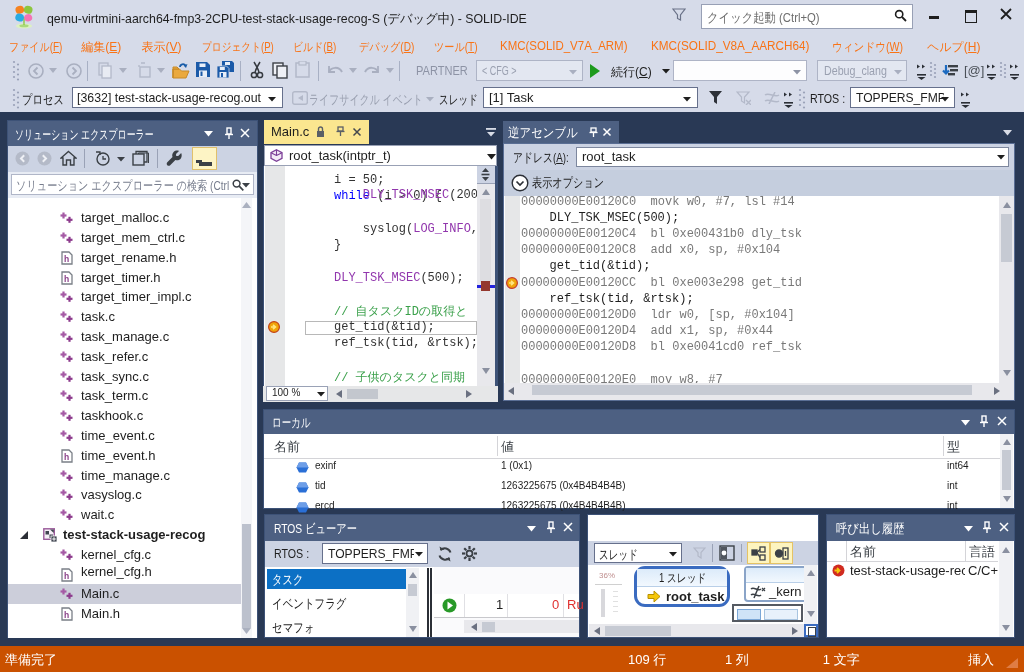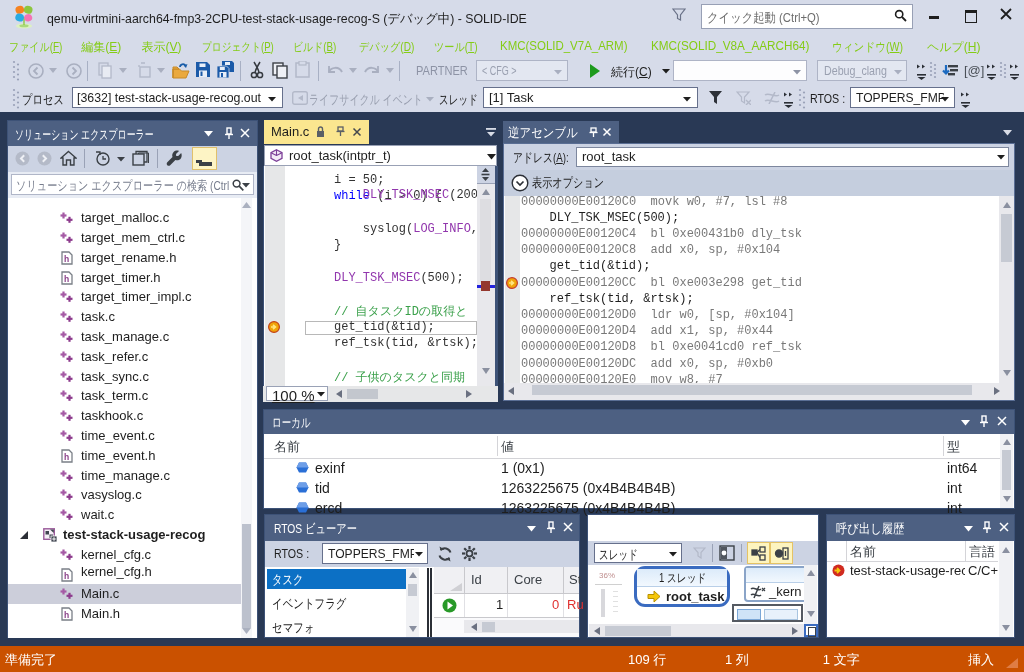--- a/index.html
+++ b/index.html
@@ -42,21 +42,21 @@
 </div>
 <div class="abs" style="left:929px;top:16px;width:10px;height:3px;background:#1e1e1e;"></div>
 <div class="abs" style="left:965px;top:10px;width:10px;height:9px;border:1px solid #1e1e1e;border-top:3px solid #1e1e1e;"></div>
 <div class="abs" style="left:1000px;top:8px;width:12px;height:12px;">
 <svg width="12" height="12" viewBox="0 0 12 12">
         <path d="M1 1 L11 11 M11 1 L1 11" stroke="#1e1e1e" stroke-width="1.8"></path>
       </svg>
 </div>
 
 <div class="abs" style="left:0;top:35px;width:1024px;height:22px;background:#d6dbe9;"></div>
-<div class="abs" id="menubar" style="left:0;top:39px;width:1024px;height:16px;font-size:12px;color:#84cc16;">
+<div class="abs" id="menubar" style="left:0;top:39px;width:1024px;height:16px;font-size:12px;color:#f97316;">
       <span class="abs" style="left:8.6px;top:0;white-space:pre;transform:scaleX(0.828);transform-origin:0 50%;">ファイル(<u>F</u>)</span>
       <span class="abs" style="left:81.3px;top:0;white-space:pre;transform:scaleX(1.0);transform-origin:0 50%;">編集(<u>E</u>)</span>
       <span class="abs" style="left:141.6px;top:0;white-space:pre;transform:scaleX(1.0);transform-origin:0 50%;">表示(<u>V</u>)</span>
       <span class="abs" style="left:201.7px;top:0;white-space:pre;transform:scaleX(0.8);transform-origin:0 50%;">プロジェクト(<u>P</u>)</span>
       <span class="abs" style="left:293.3px;top:0;white-space:pre;transform:scaleX(0.82);transform-origin:0 50%;">ビルド(<u>B</u>)</span>
       <span class="abs" style="left:358.7px;top:0;white-space:pre;transform:scaleX(0.84);transform-origin:0 50%;">デバッグ(<u>D</u>)</span>
       <span class="abs" style="left:433.6px;top:0;white-space:pre;transform:scaleX(0.84);transform-origin:0 50%;">ツール(<u>T</u>)</span>
       <span class="abs" style="left:500.0px;top:0;white-space:pre;transform:scaleX(0.956);transform-origin:0 50%;">KMC(SOLID_V7A_ARM)</span>
       <span class="abs" style="left:651.0px;top:0;white-space:pre;transform:scaleX(0.978);transform-origin:0 50%;">KMC(SOLID_V8A_AARCH64)</span>
       <span class="abs" style="left:832.0px;top:0;white-space:pre;transform:scaleX(0.88);transform-origin:0 50%;">ウィンドウ(<u>W</u>)</span>
@@ -155,21 +155,21 @@
       </svg>
   <svg class="abs" style="left:363px;top:6px;" width="18" height="15" viewBox="0 0 18 15">
         <path d="M15 3 L15 9 L9 9" fill="none" stroke="#a9afc0" stroke-width="1.8"></path>
         <path d="M15 9 C13 4 5 3 2 9" fill="none" stroke="#a9afc0" stroke-width="2"></path>
       </svg>
   <svg class="abs" style="left:386px;top:11px;" width="8" height="6" viewBox="0 0 8 6">
         <path d="M0 0 L8 0 L4 5 Z" fill="#a9afc0"></path>
       </svg>
   <div class="abs" style="left:399px;top:4px;width:1px;height:20px;background:#a8b0c4;"></div>
   <div class="abs" style="left:415.7px;top:7px;color:#8d93a5;font-size:12px;transform:scaleX(0.92);transform-origin:0 50%;">PARTNER</div>
-  <div class="abs" style="left:476px;top:3px;width:92px;height:21px;background:#e3e7f1;border:1px solid #aeb4c6;box-sizing:border-box;">
+  <div class="abs" style="left:476px;top:3px;width:107px;height:21px;background:#e3e7f1;border:1px solid #aeb4c6;box-sizing:border-box;">
     <span class="abs" style="left:5px;top:3px;color:#9aa0b0;font-size:12px;white-space:pre;transform:scaleX(0.75);transform-origin:0 50%;">&lt; CFG &gt;</span>
     <svg class="abs" style="right:5px;top:9px;" width="8" height="5" viewBox="0 0 8 5">
           <path d="M0 0 L8 0 L4 4.5 Z" fill="#a9afc0"></path>
         </svg>
   </div>
 
   <svg class="abs" style="left:589px;top:7px;" width="12" height="14" viewBox="0 0 12 14">
         <path d="M1 0 L11 7 L1 14 Z" fill="#1d9a1d"></path>
       </svg>
   <div class="abs" style="left:611px;top:7px;color:#1e1e1e;font-size:12px;">続行(<u>C</u>)</div>
@@ -668,21 +668,21 @@
     <div class="abs" style="left:3px;top:33px;width:11px;height:83px;background:#dddde1;"></div>
     <div class="abs" style="left:0;top:119px;width:17.5px;height:2.5px;background:#2222dd;"></div>
     <div class="abs" style="left:4px;top:115px;width:9px;height:10px;background:#94372e;"></div>
     <svg class="abs" style="left:4.5px;top:202px;" width="8" height="6" viewBox="0 0 8 6">
           <path d="M0 0 L8 0 L4 6 Z" fill="#8a90a0"></path>
         </svg>
   </div>
 
   <div class="abs" style="left:0;top:266px;width:235px;height:16px;background:#e6e7e8;">
     <div class="abs" style="left:3px;top:0px;width:62px;height:15px;background:#fff;border:1px solid #9aa2b6;box-sizing:border-box;">
-      <span class="abs" style="left:5px;top:0px;font-size:15px;text-decoration:underline;">100 %</span>
+      <span class="abs" style="left:5px;top:0px;font-size:10px;">100 %</span>
       <svg class="abs" style="left:50px;top:5px;" width="8" height="5" viewBox="0 0 8 5">
             <path d="M0 0 L8 0 L4 4.5 Z" fill="#1e1e1e"></path>
           </svg>
     </div>
     <svg class="abs" style="left:73px;top:4px;" width="6" height="8" viewBox="0 0 6 8">
           <path d="M6 0 L0 4 L6 8 Z" fill="#6a7080"></path>
         </svg>
     <div class="abs" style="left:84px;top:3px;width:31px;height:10px;background:#c3c7ce;"></div>
     <svg class="abs" style="left:203px;top:4px;" width="6" height="8" viewBox="0 0 6 8">
           <path d="M0 0 L6 4 L0 8 Z" fill="#6a7080"></path>
@@ -723,31 +723,30 @@
           <circle cx="9" cy="9" r="7.8" fill="#fff" stroke="#2b2f36" stroke-width="1.4"></circle>
           <path d="M5.5 7.5 L9 11 L12.5 7.5" fill="none" stroke="#2b2f36" stroke-width="1.7"></path>
         </svg>
     <span class="abs" style="left:28.3px;top:4px;font-size:13px;white-space:pre;transform:scaleX(0.78);transform-origin:0 50%;">表示オプション</span>
   </div>
 
   <div class="abs" style="left:0;top:75px;width:512px;height:187px;background:#fff;border:1px solid #5a6e94;border-top:none;border-bottom:none;box-sizing:border-box;">
     <div class="abs" style="left:1px;top:0;width:15px;height:187px;background:#e6e7e8;"></div>
   </div>
   <div class="abs mono" id="dlines" style="left:0;top:75px;width:496px;height:187px;overflow:hidden;font-size:12px;color:#787878;">
-<div class="abs" style="left:18px;top:-1.4px;white-space:pre;">00000000E00120C0  movk w0, #7, lsl #8</div>
+<div class="abs" style="left:18px;top:-1.4px;white-space:pre;">00000000E00120C0  movk w0, #7, lsl #14</div>
 <div class="abs" style="left:46.6px;top:14.8px;white-space:pre;color:#1e1e1e;">DLY_TSK_MSEC(500);</div>
 <div class="abs" style="left:18px;top:31.0px;white-space:pre;">00000000E00120C4  bl 0xe00431b0 dly_tsk</div>
 <div class="abs" style="left:18px;top:47.2px;white-space:pre;">00000000E00120C8  add x0, sp, #0x104</div>
 <div class="abs" style="left:46.6px;top:63.4px;white-space:pre;color:#1e1e1e;">get_tid(&amp;tid);</div>
 <div class="abs" style="left:18px;top:79.6px;white-space:pre;">00000000E00120CC  bl 0xe003e298 get_tid</div>
 <div class="abs" style="left:46.6px;top:95.8px;white-space:pre;color:#1e1e1e;">ref_tsk(tid, &amp;rtsk);</div>
 <div class="abs" style="left:18px;top:112.0px;white-space:pre;">00000000E00120D0  ldr w0, [sp, #0x104]</div>
 <div class="abs" style="left:18px;top:128.2px;white-space:pre;">00000000E00120D4  add x1, sp, #0x44</div>
 <div class="abs" style="left:18px;top:144.4px;white-space:pre;">00000000E00120D8  bl 0xe0041cd0 ref_tsk</div>
-<div class="abs" style="left:18px;top:160.6px;white-space:pre;">00000000E00120DC  add x0, sp, #0xb0</div>
 <div class="abs" style="left:18px;top:176.8px;white-space:pre;">00000000E00120E0  mov w8, #7</div>
 </div>
   <svg class="abs" style="left:3px;top:156px;" width="12" height="12" viewBox="0 0 12 12">
         <circle cx="6" cy="6" r="5.4" fill="#f0a30a" stroke="#c33a2e" stroke-width="1.2"></circle>
         <path d="M3 6 L6.5 6 M5 3.8 L7.5 6 L5 8.2" stroke="#ffe680" stroke-width="1.6" fill="none"></path>
       </svg>
 
   <div class="abs" style="left:496px;top:75px;width:15px;height:187px;background:#e8e8ec;">
     <svg class="abs" style="left:3.5px;top:6px;" width="8" height="6" viewBox="0 0 8 6">
           <path d="M4 0 L8 6 L0 6 Z" fill="#8a90a0"></path>
@@ -786,21 +785,21 @@
           <path d="M1 1 L9 9 M9 1 L1 9" stroke="#fff" stroke-width="1.5"></path>
         </svg>
   </div>
   <div class="abs" style="left:0;top:24px;width:736px;height:24px;background:#fff;border-bottom:1px solid #d4d4d8;">
     <span class="abs" style="left:10px;top:4px;font-size:13px;color:#3b4046;">名前</span>
     <span class="abs" style="left:237px;top:4px;font-size:13px;color:#3b4046;">値</span>
     <span class="abs" style="left:683px;top:4px;font-size:13px;color:#3b4046;">型</span>
     <div class="abs" style="left:233px;top:2px;width:1px;height:20px;background:#d4d4d8;"></div>
     <div class="abs" style="left:679px;top:2px;width:1px;height:20px;background:#d4d4d8;"></div>
   </div>
-  <div class="abs" id="lrows" style="left:0;top:48px;width:736px;height:50px;font-size:14px;">
+  <div class="abs" id="lrows" style="left:0;top:48px;width:736px;height:50px;font-size:10px;">
 <svg class="abs" style="left:32px;top:4px;" width="13" height="11" viewBox="0 0 13 11">
           <path d="M3 0.5 L10 0.5 L12.5 5.5 L10 10.5 L3 10.5 L0.5 5.5 Z" fill="#2a6fd6"></path>
           <path d="M3 0.5 L10 0.5 L12.5 5.5 L0.5 5.5 Z" fill="#6d9ee8"></path>
         </svg>
 <div class="abs" style="left:51px;top:2px;">exinf</div>
 <div class="abs" style="left:237px;top:2px;">1 (0x1)</div>
 <div class="abs" style="left:683px;top:2px;">int64</div>
 <svg class="abs" style="left:32px;top:24px;" width="13" height="11" viewBox="0 0 13 11">
           <path d="M3 0.5 L10 0.5 L12.5 5.5 L10 10.5 L3 10.5 L0.5 5.5 Z" fill="#2a6fd6"></path>
           <path d="M3 0.5 L10 0.5 L12.5 5.5 L0.5 5.5 Z" fill="#6d9ee8"></path>
@@ -886,31 +885,20 @@
         </svg>
     <div class="abs" style="left:2px;top:16px;width:9px;height:12px;background:#c6cad3;"></div>
     <svg class="abs" style="left:2.5px;top:58px;" width="8" height="6" viewBox="0 0 8 6">
           <path d="M0 0 L8 0 L4 6 Z" fill="#8a90a0"></path>
         </svg>
   </div>
   <div class="abs" style="left:162px;top:53px;width:2px;height:69px;background:#2b2f36;"></div>
   <div class="abs" style="left:165px;top:53px;width:2px;height:69px;background:#2b2f36;"></div>
 
   <div class="abs" style="left:169px;top:52px;width:145px;height:70px;background:#fafafc;font-size:13px;">
-    <div class="abs" style="left:0;top:0;width:145px;height:26px;background:#f0f0f3;border-bottom:1px solid #c8c8cc;">
-      <span class="abs" style="left:37px;top:5px;color:#3b4046;">Id</span>
-      <span class="abs" style="left:80px;top:5px;color:#3b4046;">Core</span>
-      <span class="abs" style="left:135px;top:5px;color:#3b4046;">St</span>
-      <div class="abs" style="left:30px;top:0;width:1px;height:26px;background:#c8c8cc;"></div>
-      <div class="abs" style="left:73px;top:0;width:1px;height:26px;background:#c8c8cc;"></div>
-      <div class="abs" style="left:129px;top:0;width:1px;height:26px;background:#c8c8cc;"></div>
-      <svg class="abs" style="left:16px;top:16px;" width="12" height="8" viewBox="0 0 12 8">
-            <path d="M12 0 L12 8 L0 8 Z" fill="#d0d0d4"></path>
-          </svg>
-    </div>
     <div class="abs" style="left:0;top:27px;width:145px;height:23px;background:#fff;border-bottom:1px solid #c8c8cc;">
       <svg class="abs" style="left:8px;top:4px;" width="15" height="15" viewBox="0 0 15 15">
             <circle cx="7.5" cy="7.5" r="7" fill="#289928"></circle>
             <path d="M5.5 3.5 L11 7.5 L5.5 11.5 Z" fill="#fff"></path>
           </svg>
       <span class="abs" style="left:62px;top:3px;">1</span>
       <span class="abs" style="left:118px;top:3px;color:#e03030;">0</span>
       <span class="abs" style="left:133px;top:3px;color:#e03030;">Ru</span>
       <div class="abs" style="left:30px;top:0;width:1px;height:23px;background:#e0e0e4;"></div>
       <div class="abs" style="left:73px;top:0;width:1px;height:23px;background:#e0e0e4;"></div>

